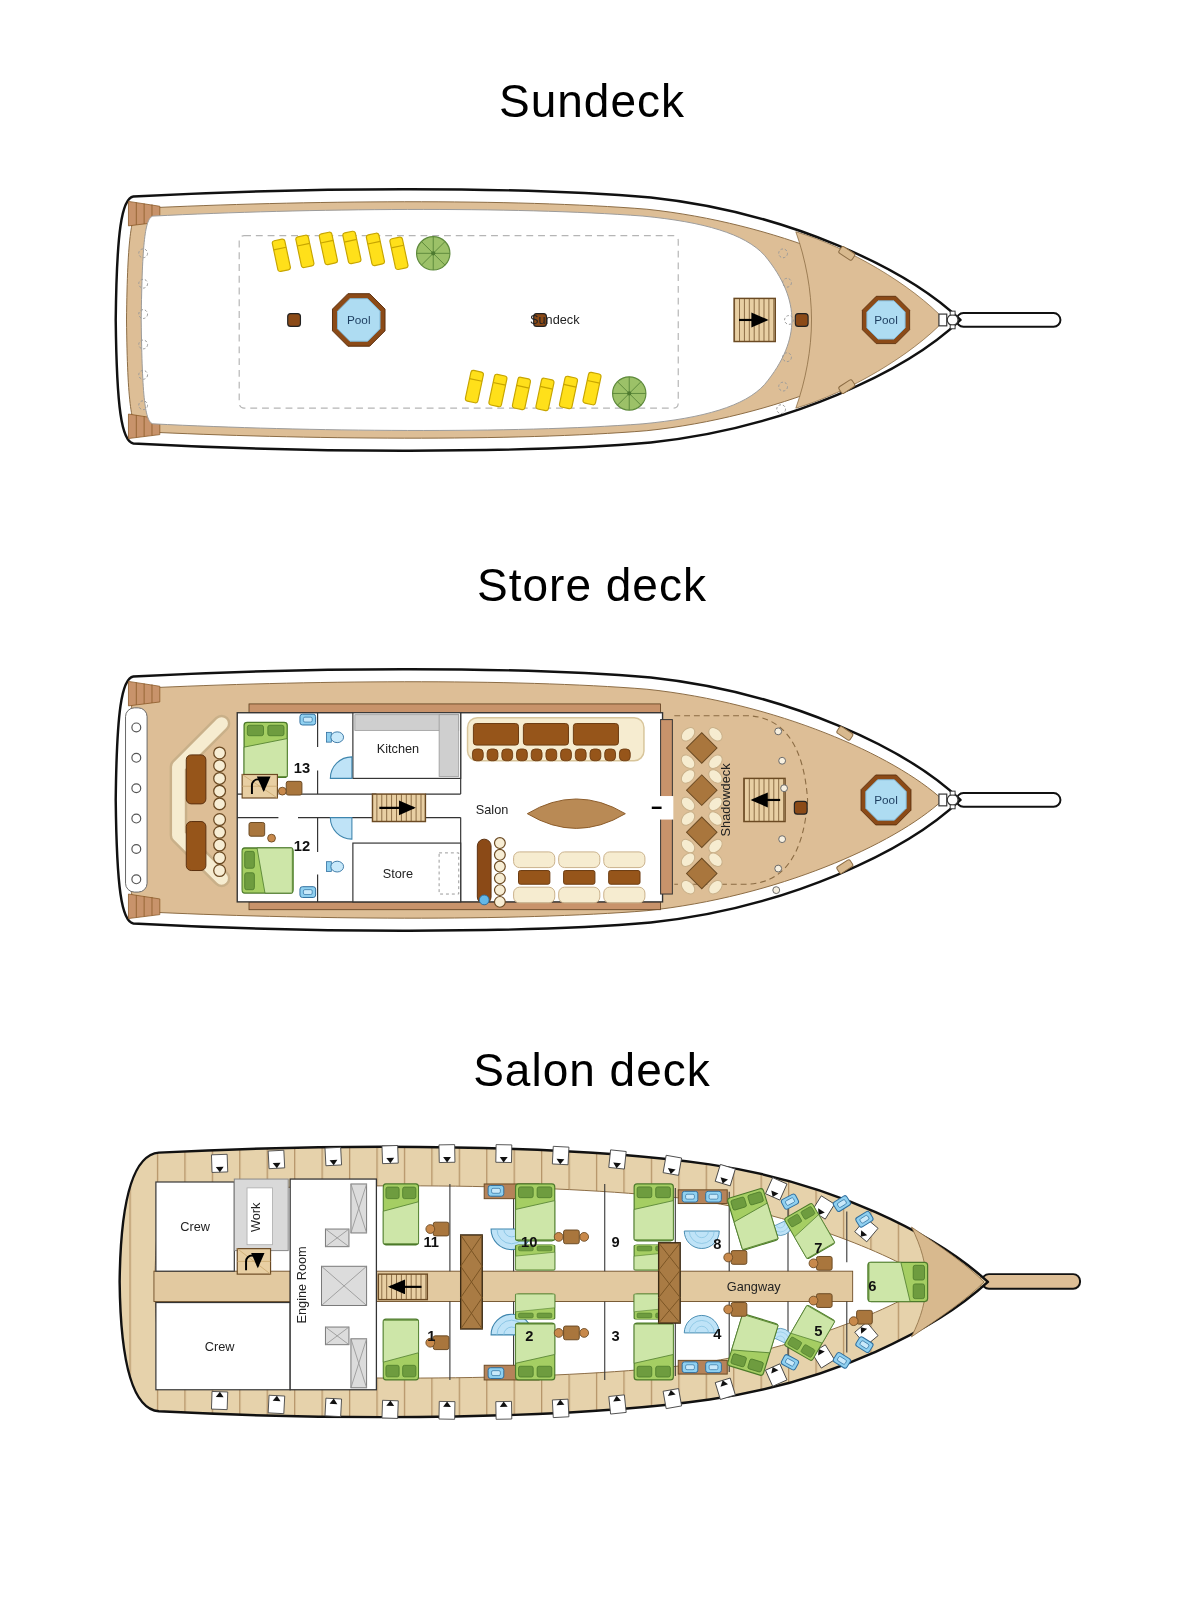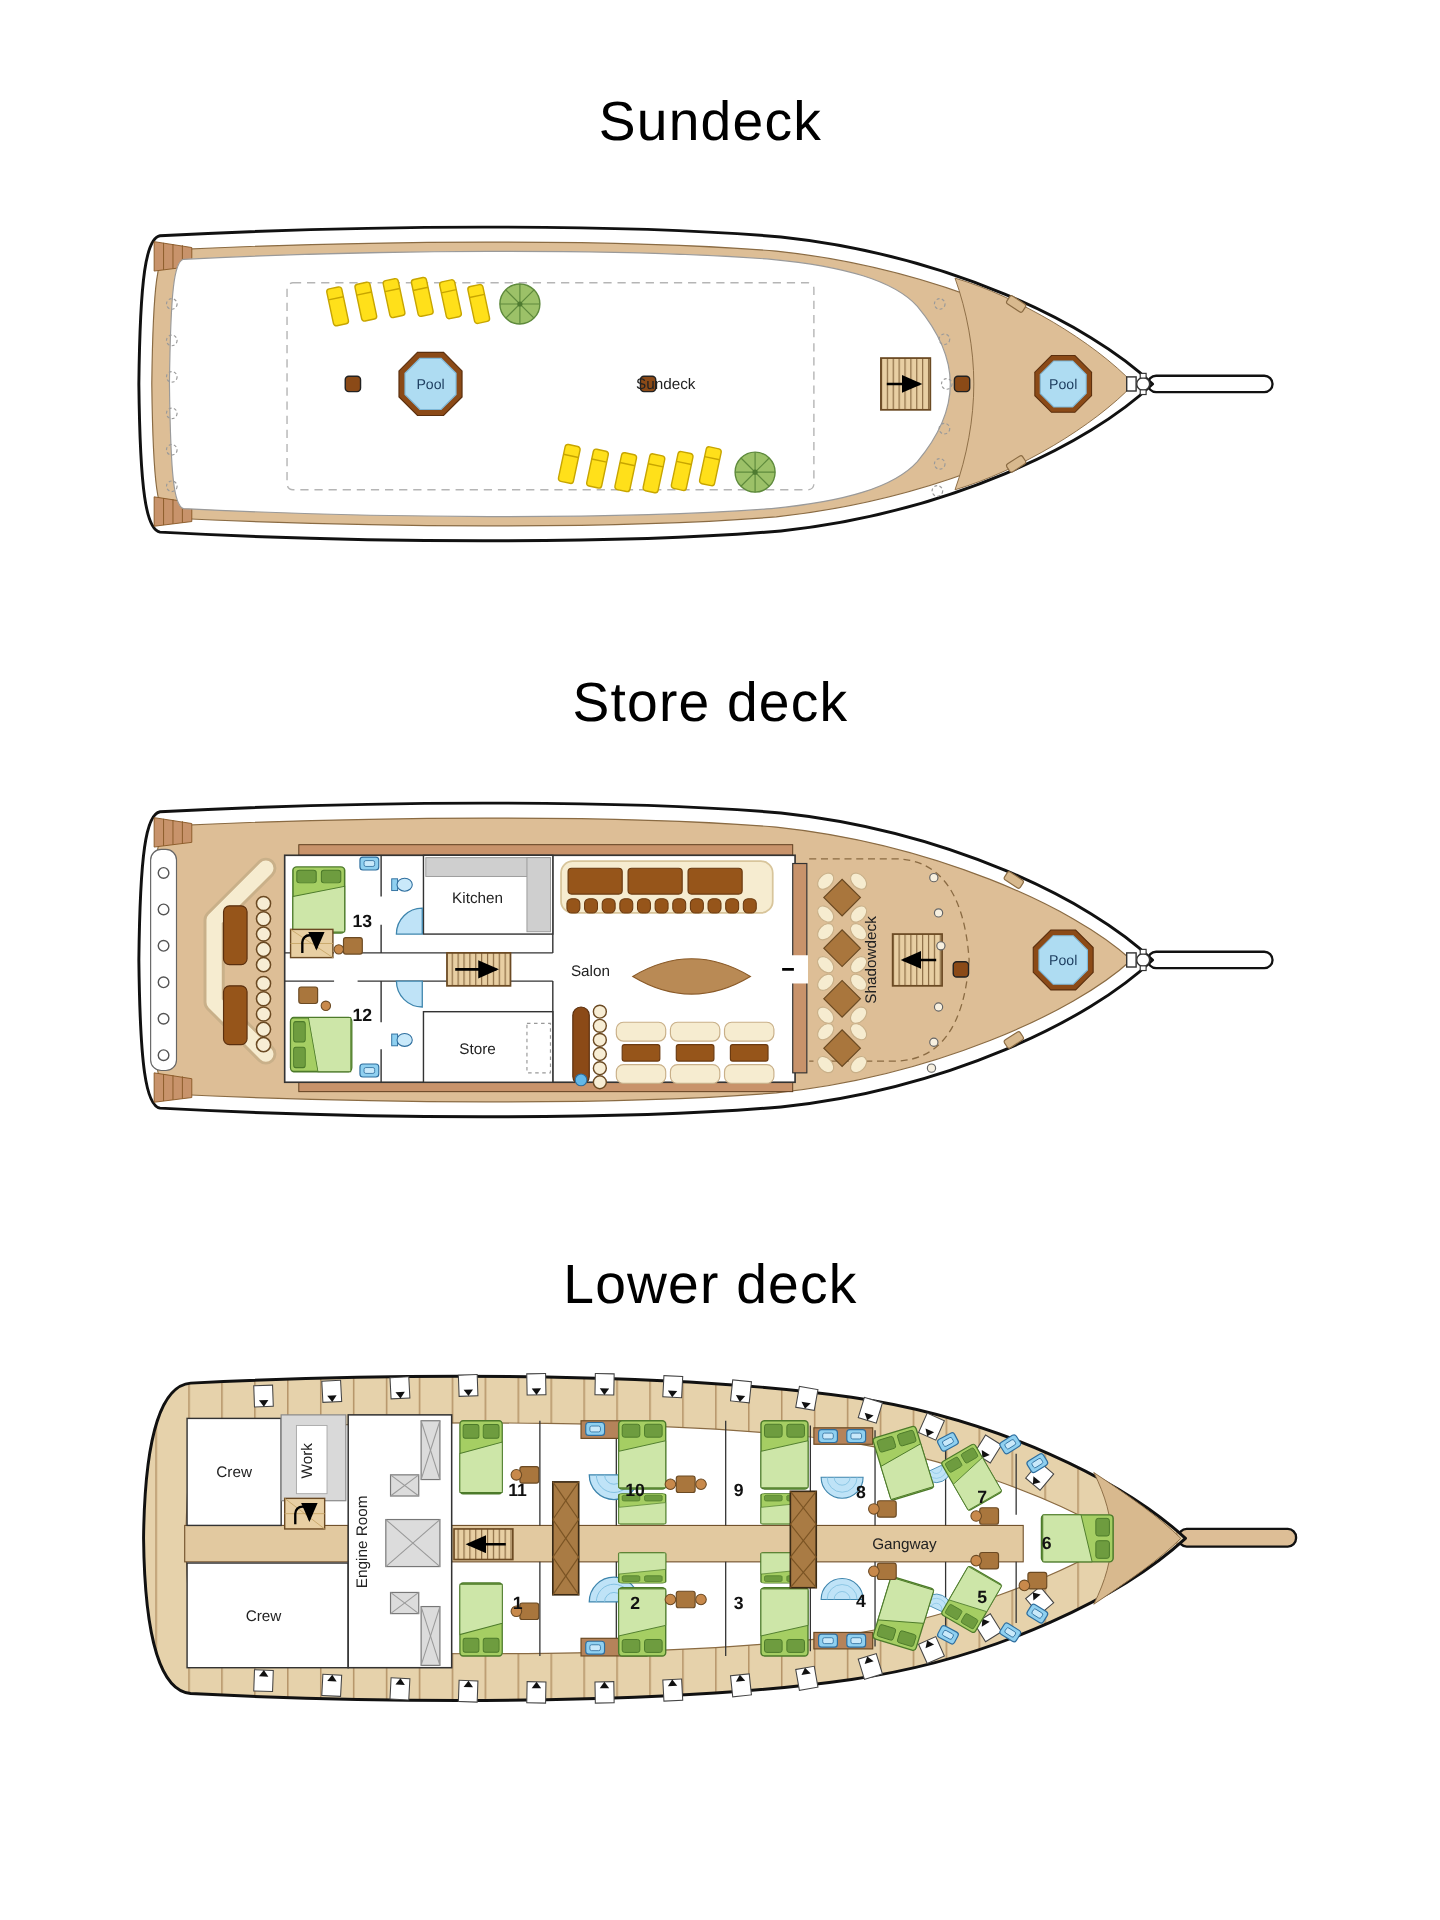--- a/index.html
+++ b/index.html
@@ -330,21 +330,21 @@
   </g>
   <g>
     <use href="#pool8" transform="translate(800,152) scale(0.95)"></use>
     <text class="pool-label" x="800" y="156" text-anchor="middle">Pool</text>
   </g>
   <use href="#windlass" transform="translate(864,152)"></use>
   <use href="#cleat" transform="translate(758,84) rotate(33)"></use>
   <use href="#cleat" transform="translate(758,220) rotate(-33)"></use>
 </svg>
 
-<div class="deck-title" style="top:1043px">Lower deck</div>
+<div class="deck-title" style="top:1043px">Salon deck</div>
 
 <svg class="deck-svg" style="top:1125px;height:310px" viewBox="0 0 1000 300">
   <rect x="898" y="144" width="100" height="15" rx="7" fill="#DDBE96" stroke="#111" stroke-width="2"></rect>
   <path d="M 58,20 C 255,10 480,12 620,32 C 745,50 852,104 904,152 C 852,200 745,254 620,272 C 480,292 255,294 58,284 C 34,282 19,242 18,152 C 19,62 34,22 58,20 Z" fill="url(#ribp)" stroke="#111" stroke-width="2.5" stroke-linejoin="round"></path>
   <path d="M 72,60 C 262,50 474,52 604,68 C 700,82 800,120 848,152 C 800,184 700,222 604,236 C 474,252 262,254 72,244 C 60,242 55,216 54,152 C 55,88 60,62 72,60 Z" fill="#fff" stroke="#8A6B43" stroke-width="1"></path>
   <path d="M 826,96 C 856,116 882,134 900,152 C 882,170 856,188 826,208 C 836,188 841,170 841,152 C 841,134 836,116 826,96 Z" fill="#D8B98E" stroke="#8A6B43" stroke-width="0.8"></path>
   <g>
     <use href="#bwin" transform="translate(120,31) rotate(-2)"></use>
         <use href="#bwin" transform="translate(178,27) rotate(-3)"></use>
     <use href="#bwin" transform="translate(236,24) rotate(-3)"></use>

